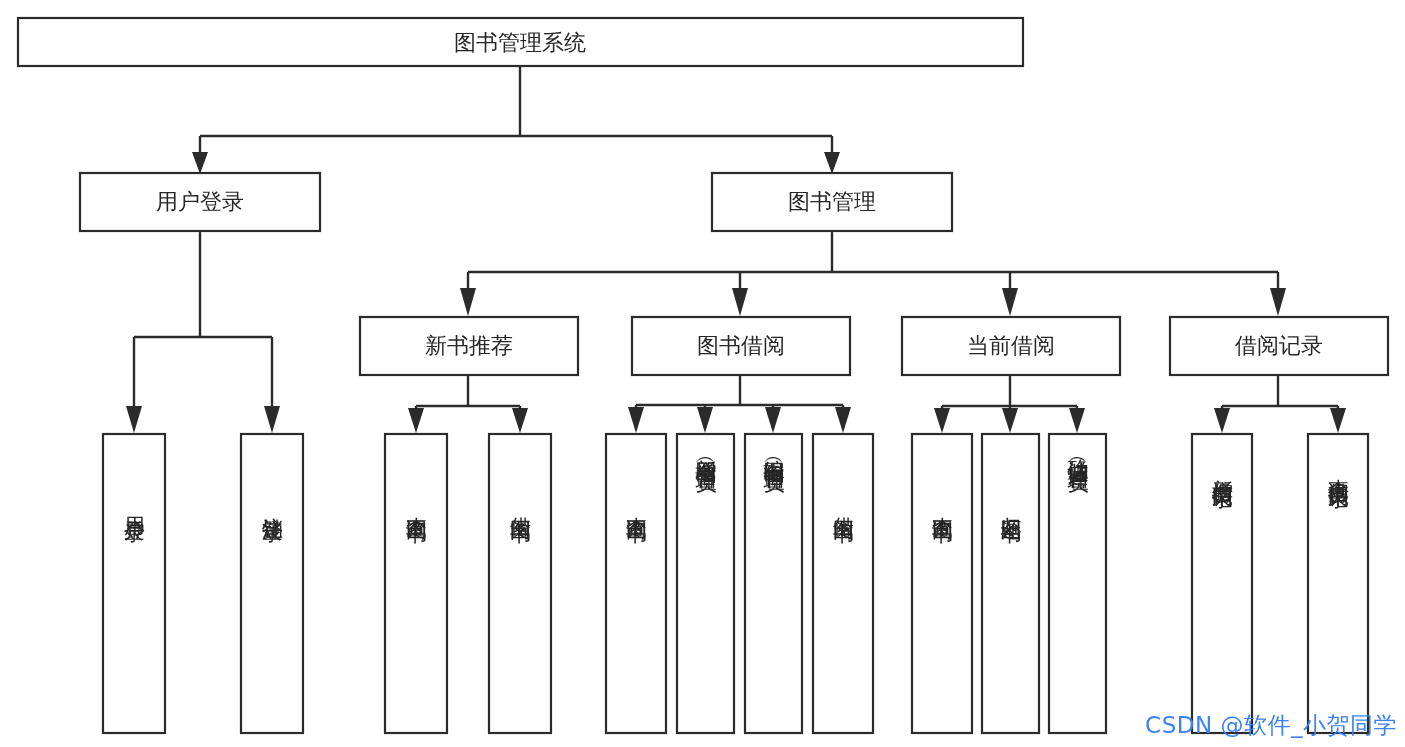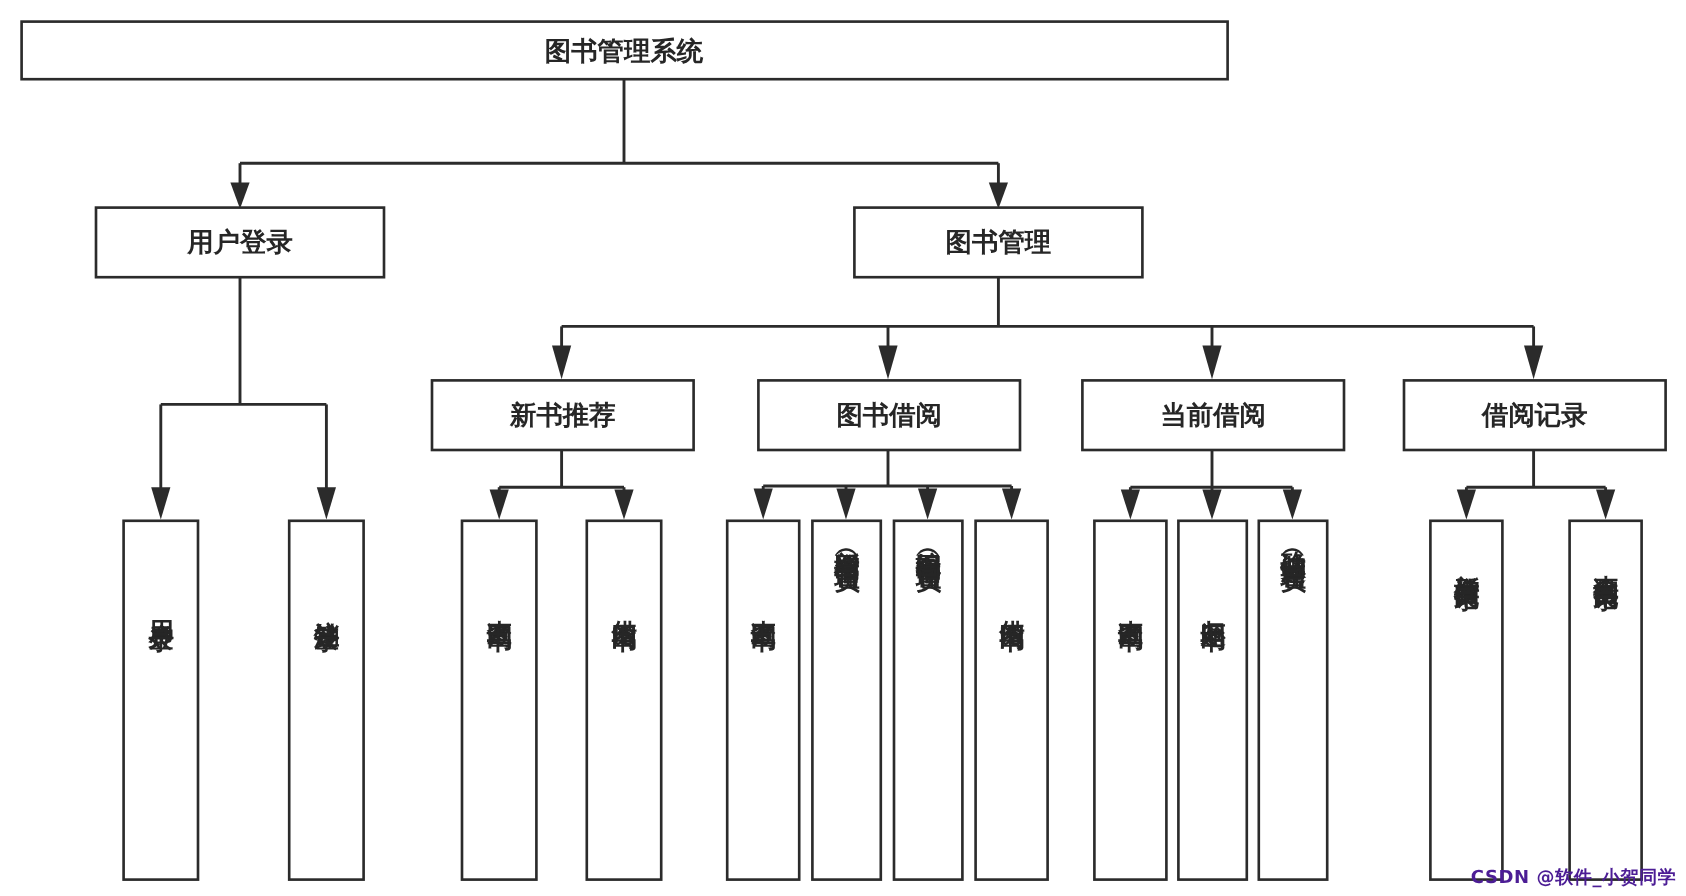--- a/index.html
+++ b/index.html
@@ -12,21 +12,20 @@
     height: 747px;
     font-family: "DejaVu Sans", "Liberation Sans", sans-serif;
     overflow: hidden;
     position: relative;
   }
   #diagram-root {
     position: relative;
     width: 1405px;
     height: 747px;
     background: #ffffff;
-    font-weight: bold;
   }
   svg.diagram-canvas {
     position: absolute;
     top: 0;
     left: 0;
     width: 1405px;
     height: 747px;
     display: block;
   }
   .node-box {
@@ -66,22 +65,22 @@
     line-height: 1.18;
     letter-spacing: 2px;
     color: #262626;
     white-space: nowrap;
   }
   .watermark {
     position: absolute;
     right: 8px;
     bottom: 6px;
     font-family: "DejaVu Sans", "Liberation Sans", sans-serif;
-    font-size: 15px;
-    color: #4c1d95;
+    font-size: 23px;
+    color: #3b82f6;
     letter-spacing: 0.5px;
     user-select: none;
   }
 </style>
 </head>
 <body>
 
 <div id="diagram-root">
 
   <svg class="diagram-canvas" viewBox="0 0 1405 747" xmlns="http://www.w3.org/2000/svg">

